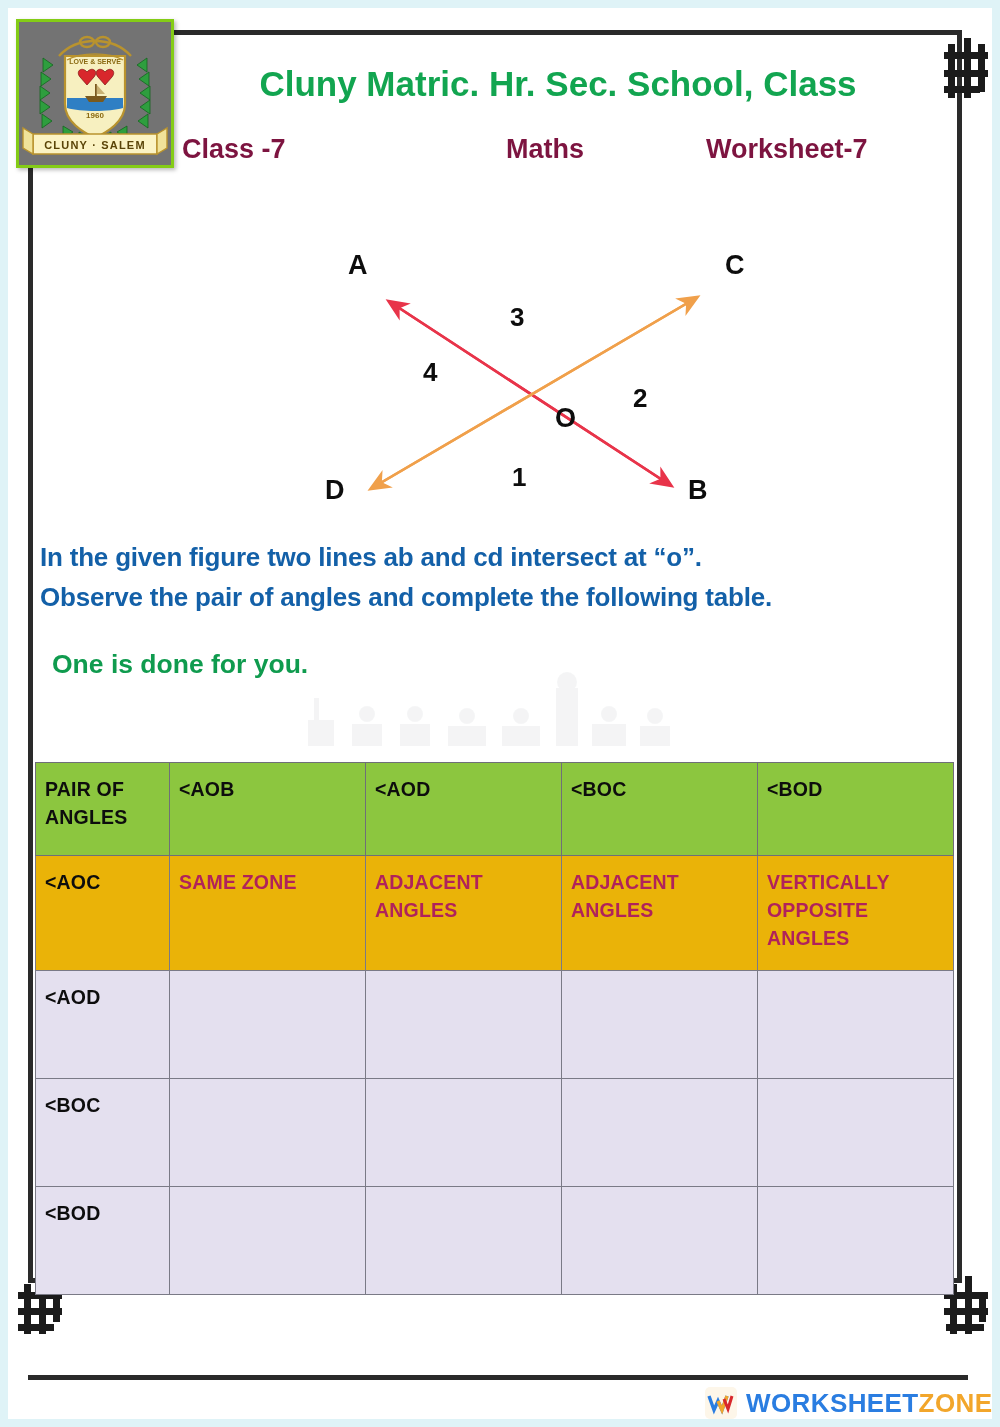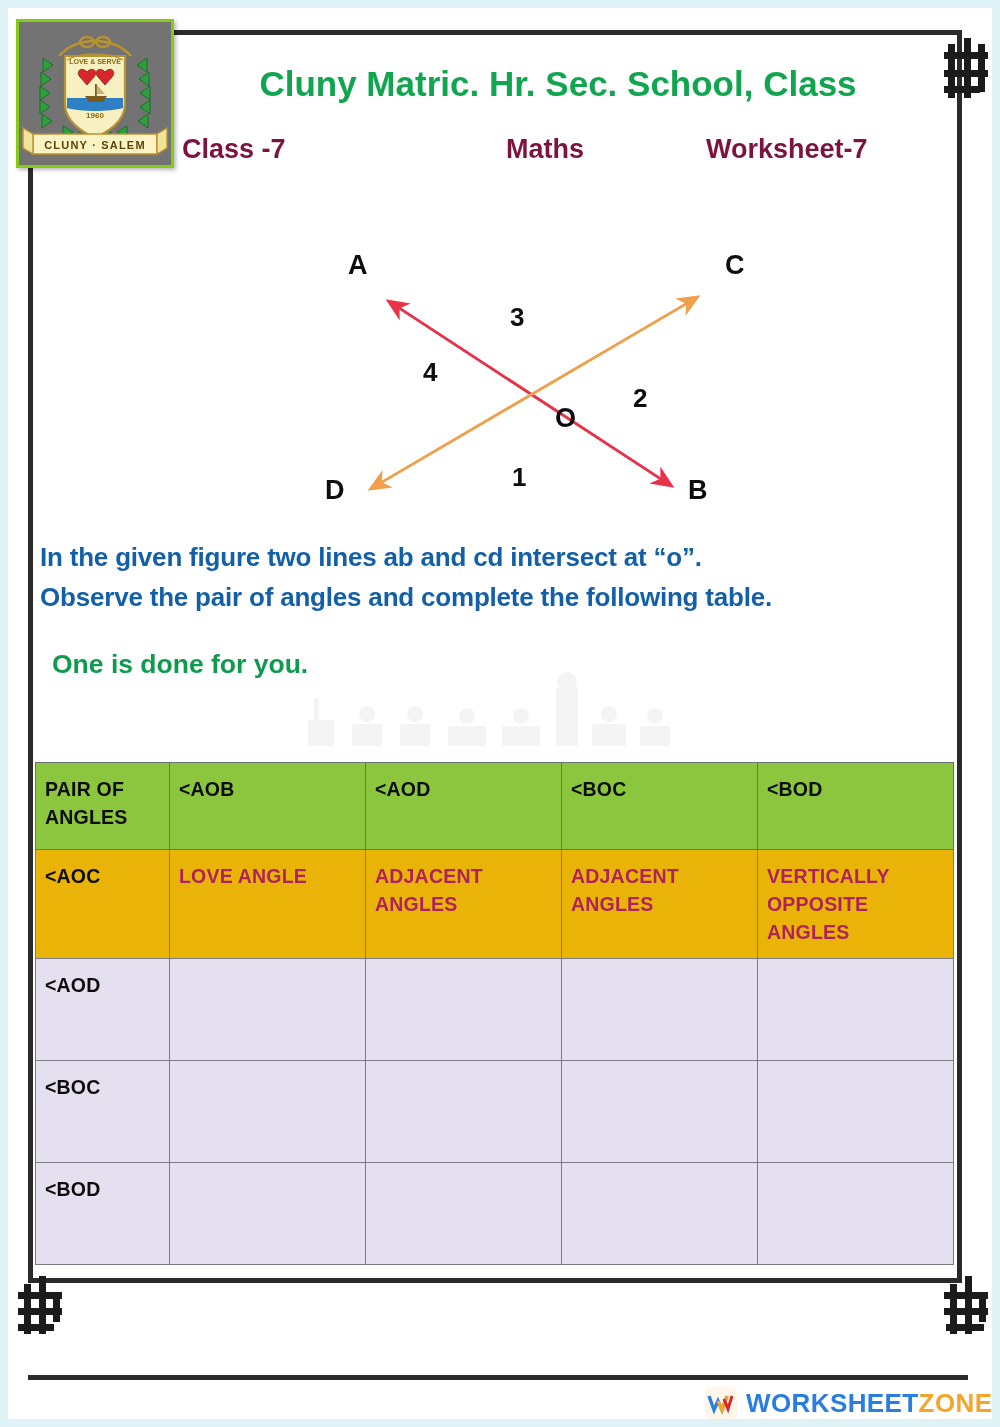--- a/index.html
+++ b/index.html
@@ -159,21 +159,21 @@
     position: absolute;
     left: 35px;
     top: 762px;
     width: 918px;
     border-collapse: collapse;
     table-layout: fixed;
   }
   #angle-table td, #angle-table th {
     border: 1.6px solid #7a7a86;
     vertical-align: top;
-    padding: 12px 9px 6px 9px;
+    padding: 12px 9px 12px 9px;
     font-size: 19.5px;
     font-weight: bold;
     letter-spacing: 0.2px;
     line-height: 28px;
     text-align: left;
   }
   #angle-table thead th {
     background: #8cc63f;
     color: #0d0d0d;
     height: 68px;
@@ -395,21 +395,21 @@
         <th>PAIR OF ANGLES</th>
         <th>&lt;AOB</th>
         <th>&lt;AOD</th>
         <th>&lt;BOC</th>
         <th>&lt;BOD</th>
       </tr>
     </thead>
     <tbody>
       <tr class="row-done">
         <td class="row-head">&lt;AOC</td>
-        <td class="cell-filled">LOVE ANGLE</td>
+        <td class="cell-filled">SAME ZONE</td>
         <td class="cell-filled">ADJACENT ANGLES</td>
         <td class="cell-filled">ADJACENT ANGLES</td>
         <td class="cell-filled">VERTICALLY OPPOSITE ANGLES</td>
       </tr>
       <tr class="row-blank">
         <td class="row-head">&lt;AOD</td>
         <td></td>
         <td></td>
         <td></td>
         <td></td>

